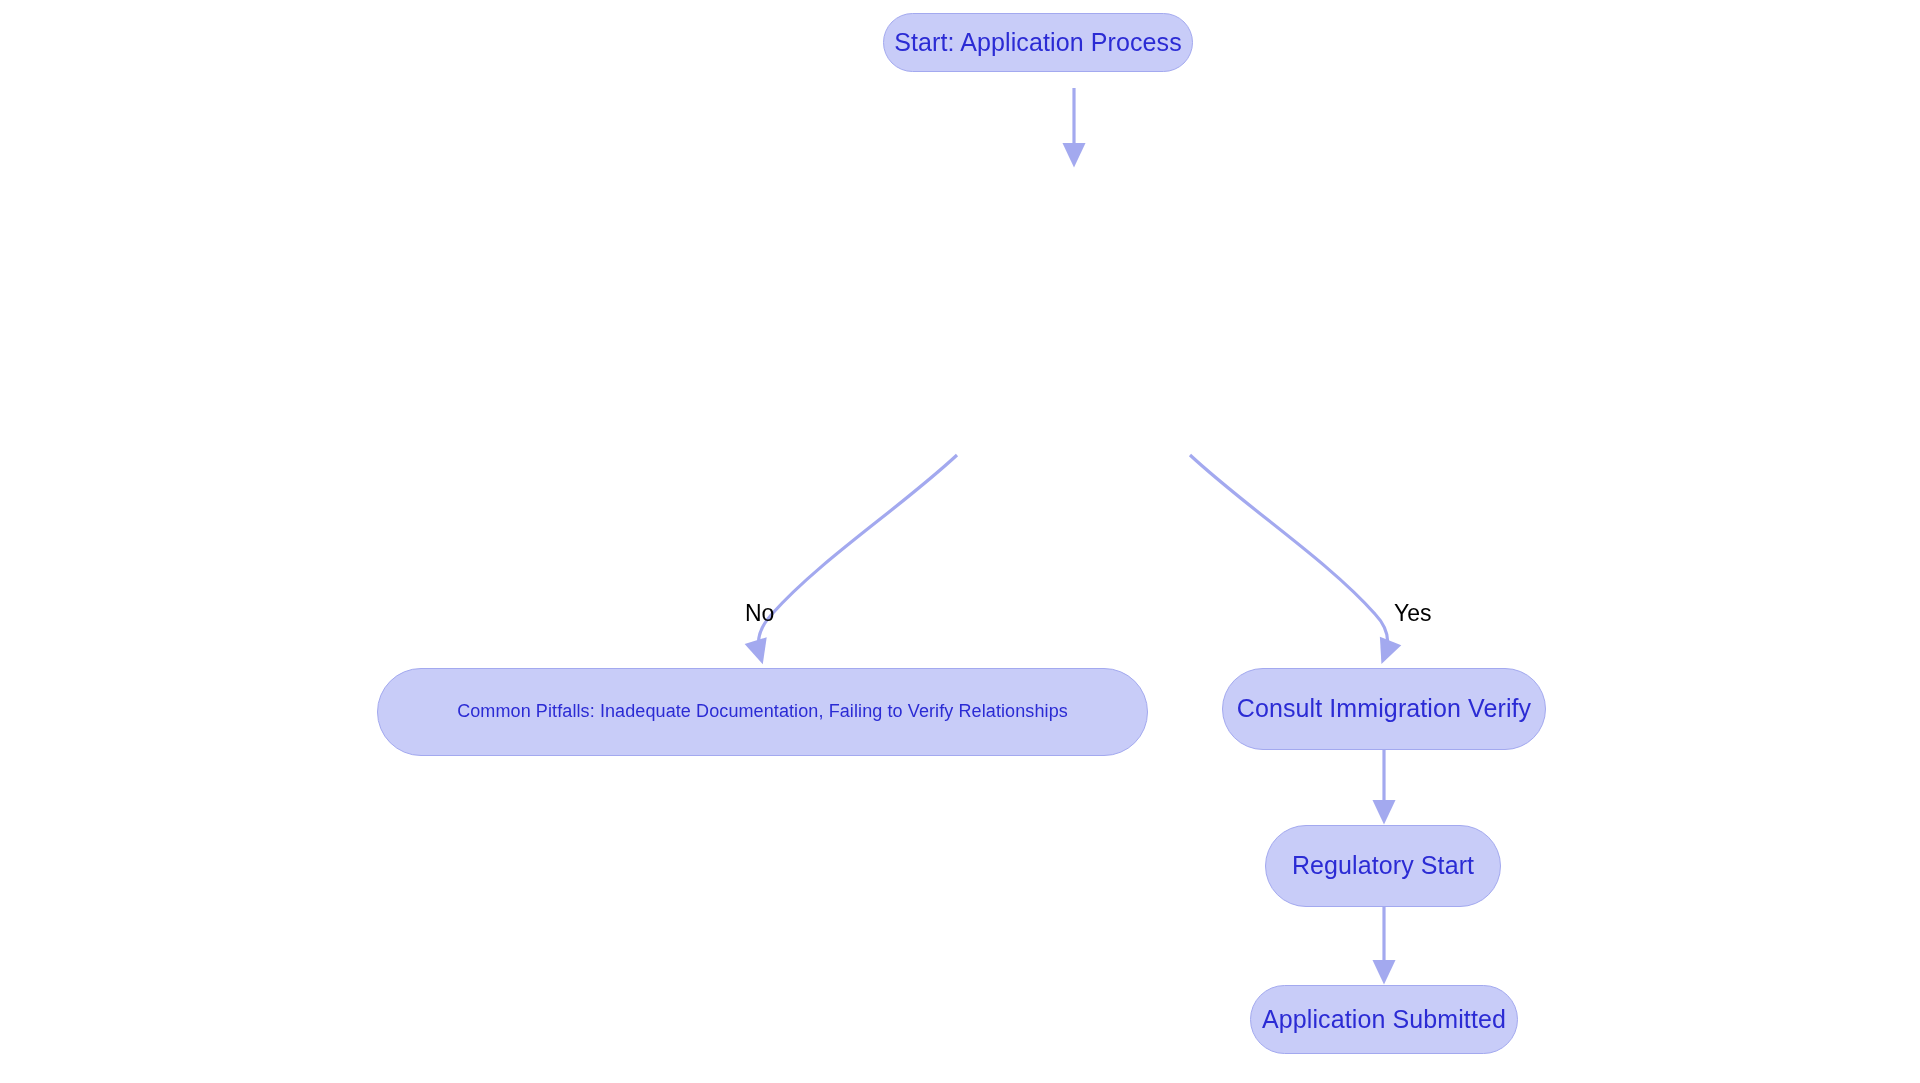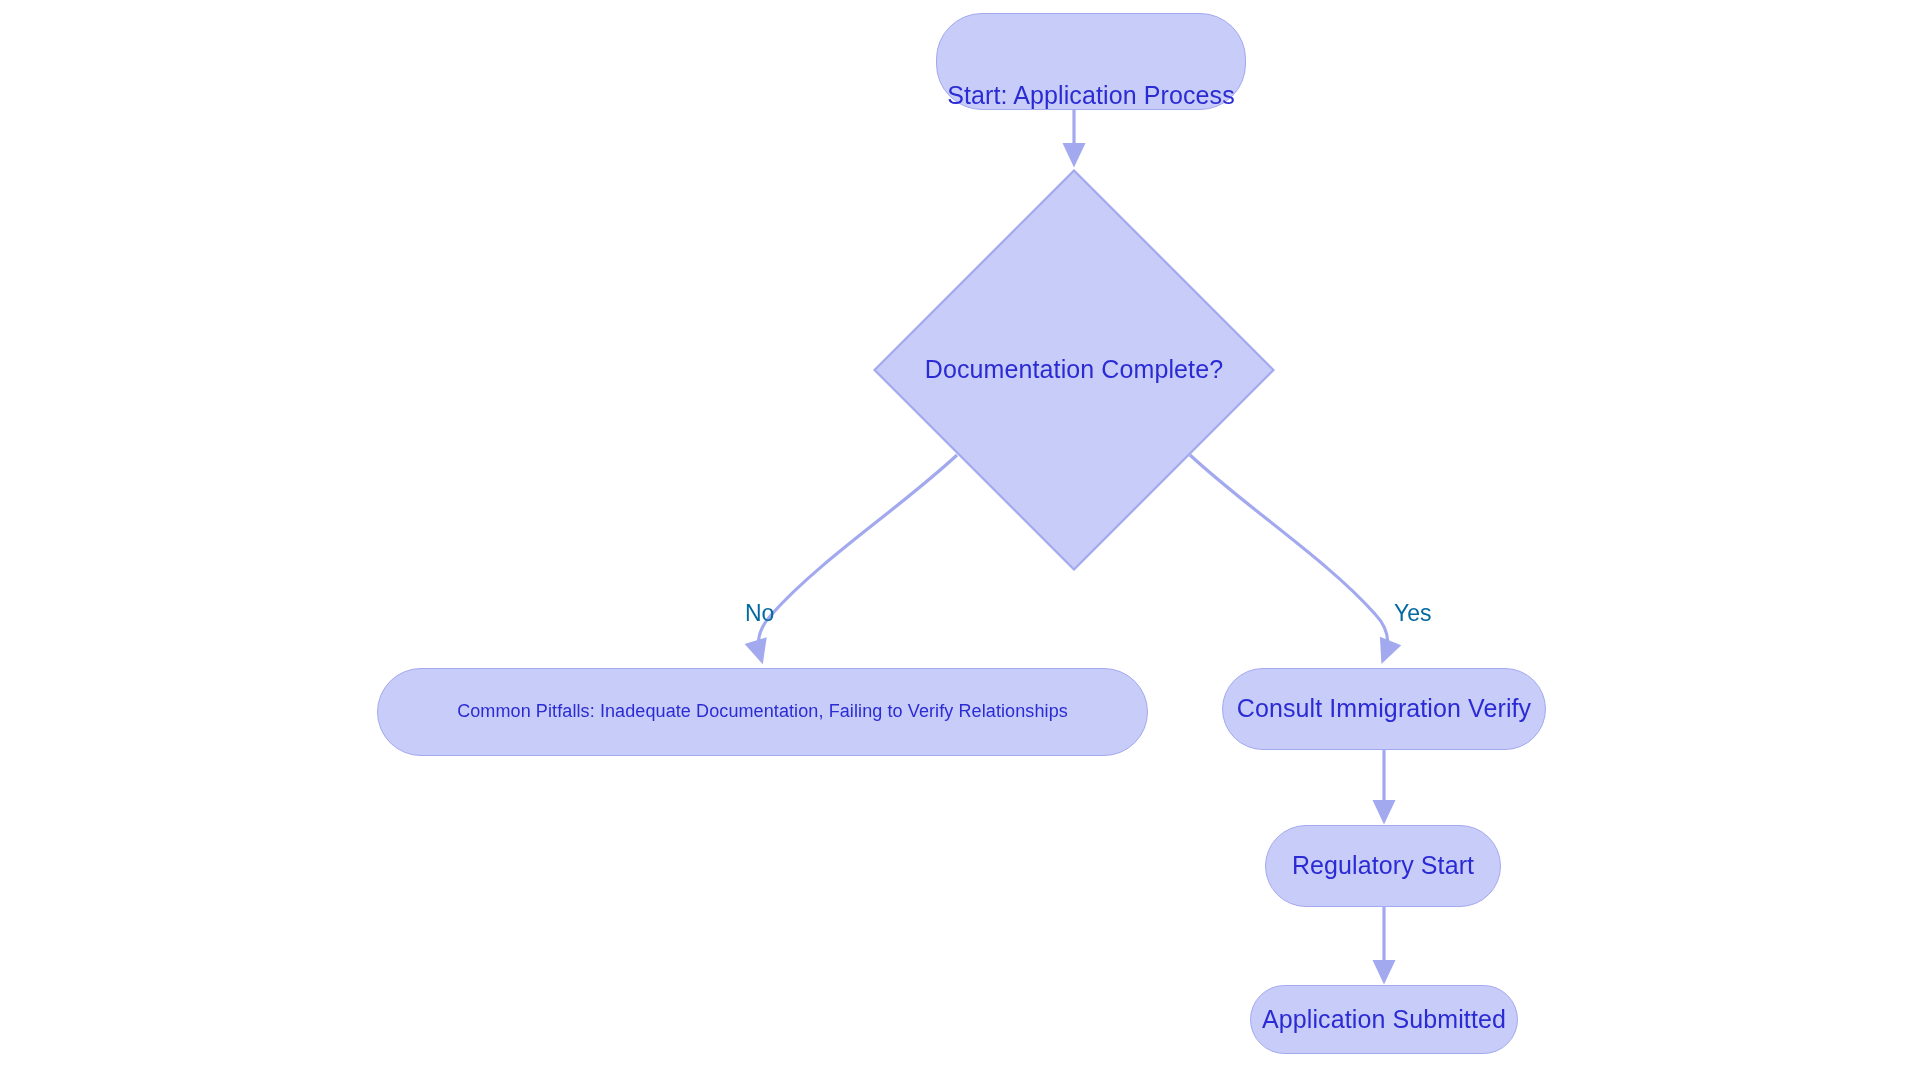--- a/index.html
+++ b/index.html
@@ -64,30 +64,30 @@
     top: 0;
     width: 100%;
     height: 100%;
   }
   .node.decision .node-label {
     position: relative;
     z-index: 1;
   }
   .edge-label {
     position: absolute;
-    color: #0369a1;
+    color: #000000;
     font-family: "Liberation Sans", sans-serif;
     font-size: 23px;
     background: transparent;
     white-space: nowrap;
     z-index: 3;
   }
 
   
-  #node-start        { left: 936px;  top: 13px;   width: 310px; height: 97px; align-items: flex-end; }
+  #node-start        { left: 883px;  top: 13px;   width: 310px; height: 59px; }
   #node-decision     { left: 873px;  top: 169px;  width: 402px; height: 402px; }
   #node-pitfalls     { left: 377px;  top: 668px;  width: 771px; height: 88px;  font-size: 18px; }
   #node-lawyer       { left: 1222px; top: 668px;  width: 324px; height: 82px; }
   #node-regulatory   { left: 1265px; top: 825px;  width: 236px; height: 82px; }
   #node-submitted    { left: 1250px; top: 985px;  width: 268px; height: 69px; }
 
   #edge-label-no     { left: 745px;  top: 600px; }
   #edge-label-yes    { left: 1366px; top: 600px; margin-left: 28px; }
 </style>
 </head>
@@ -110,26 +110,20 @@
 
     <path d="M 1384 750 L 1384 815" stroke="#a3a9ef" stroke-width="3.2" fill="none" marker-end="url(#arrowhead)"></path>
 
     <path d="M 1384 907 L 1384 975" stroke="#a3a9ef" stroke-width="3.2" fill="none" marker-end="url(#arrowhead)"></path>
   </svg>
 
   <div class="node terminal" id="node-start">
     <span class="node-label">Start: Application Process</span>
   </div>
 
-  <div class="node decision" id="node-decision">
-    <svg class="diamond-shape" viewBox="0 0 402 402" preserveAspectRatio="none" xmlns="http://www.w3.org/2000/svg">
-      <polygon points="201,1.5 400.5,201 201,400.5 1.5,201" fill="#c8ccf8" stroke="#a3a9ef" stroke-width="2.2"></polygon>
-    </svg>
-    <span class="node-label">Documentation Complete?</span>
-  </div>
 
   <div class="node process" id="node-pitfalls">
     <span class="node-label">Common Pitfalls: Inadequate Documentation, Failing to Verify Relationships</span>
   </div>
 
   <div class="node process" id="node-lawyer">
     <span class="node-label">Consult Immigration Verify</span>
   </div>
 
   <div class="node process" id="node-regulatory">

